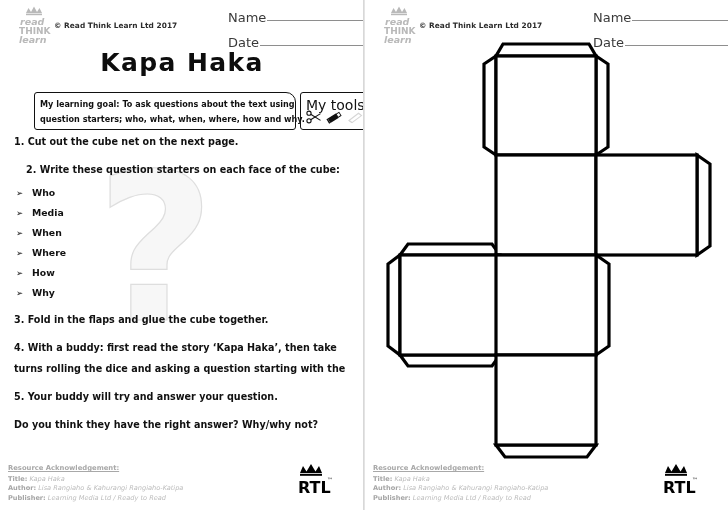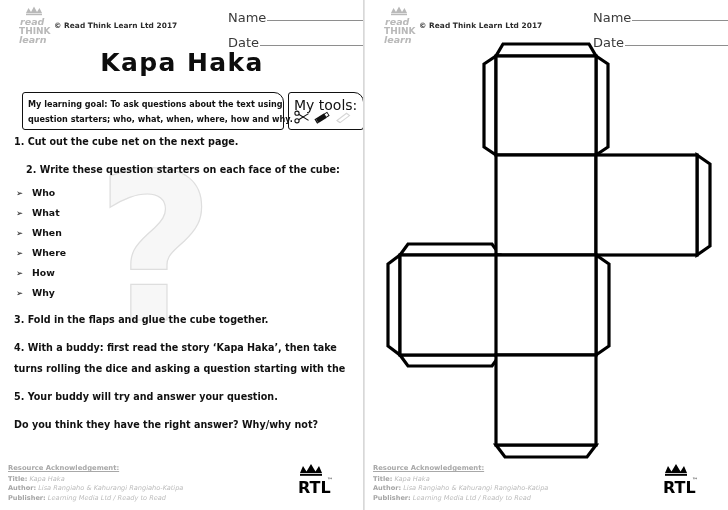--- a/index.html
+++ b/index.html
@@ -82,21 +82,21 @@
     font-size: 25px;
     font-weight: bold;
     color: #0d0d0d;
     letter-spacing: 1.4px;
     font-family: "DejaVu Sans", sans-serif;
   }
 
   
   .goalrow {
     position: absolute;
-    left: 0; top: 92px;
+    left: 12px; top: 92px;
     width: 342px;
     height: 38px;
     display: flex;
     gap: 4px;
     padding-left: 22px;
   }
   .goalbox {
     position: relative;
     width: 262px;
     height: 38px;
@@ -304,21 +304,21 @@
       <svg width="140" height="175" viewBox="0 0 140 175" aria-hidden="true">
         <text x="4" y="160" font-family="DejaVu Sans, sans-serif" font-size="205" font-weight="bold" fill="#f7f7f7" stroke="#dedede" stroke-width="1.2">?</text>
       </svg>
     </div>
 
     <div class="content">
       <div class="step">1. Cut out the cube net on the next page.</div>
       <div class="step tight">2. Write these question starters on each face of the cube:</div>
       <ul class="bullets">
         <li><span class="arrow">➢</span><span>Who</span></li>
-        <li><span class="arrow">➢</span><span>What</span></li>
+        <li><span class="arrow">➢</span><span>Media</span></li>
         <li><span class="arrow">➢</span><span>When</span></li>
         <li><span class="arrow">➢</span><span>Where</span></li>
         <li><span class="arrow">➢</span><span>How</span></li>
         <li><span class="arrow">➢</span><span>Why</span></li>
       </ul>
       <div class="para">3. Fold in the flaps and glue the cube together.</div>
       <div class="para">
         <div>4. With a buddy: first read the story ‘Kapa Haka’, then take</div>
         <div>turns rolling the dice and asking a question starting with the</div>
       </div>

